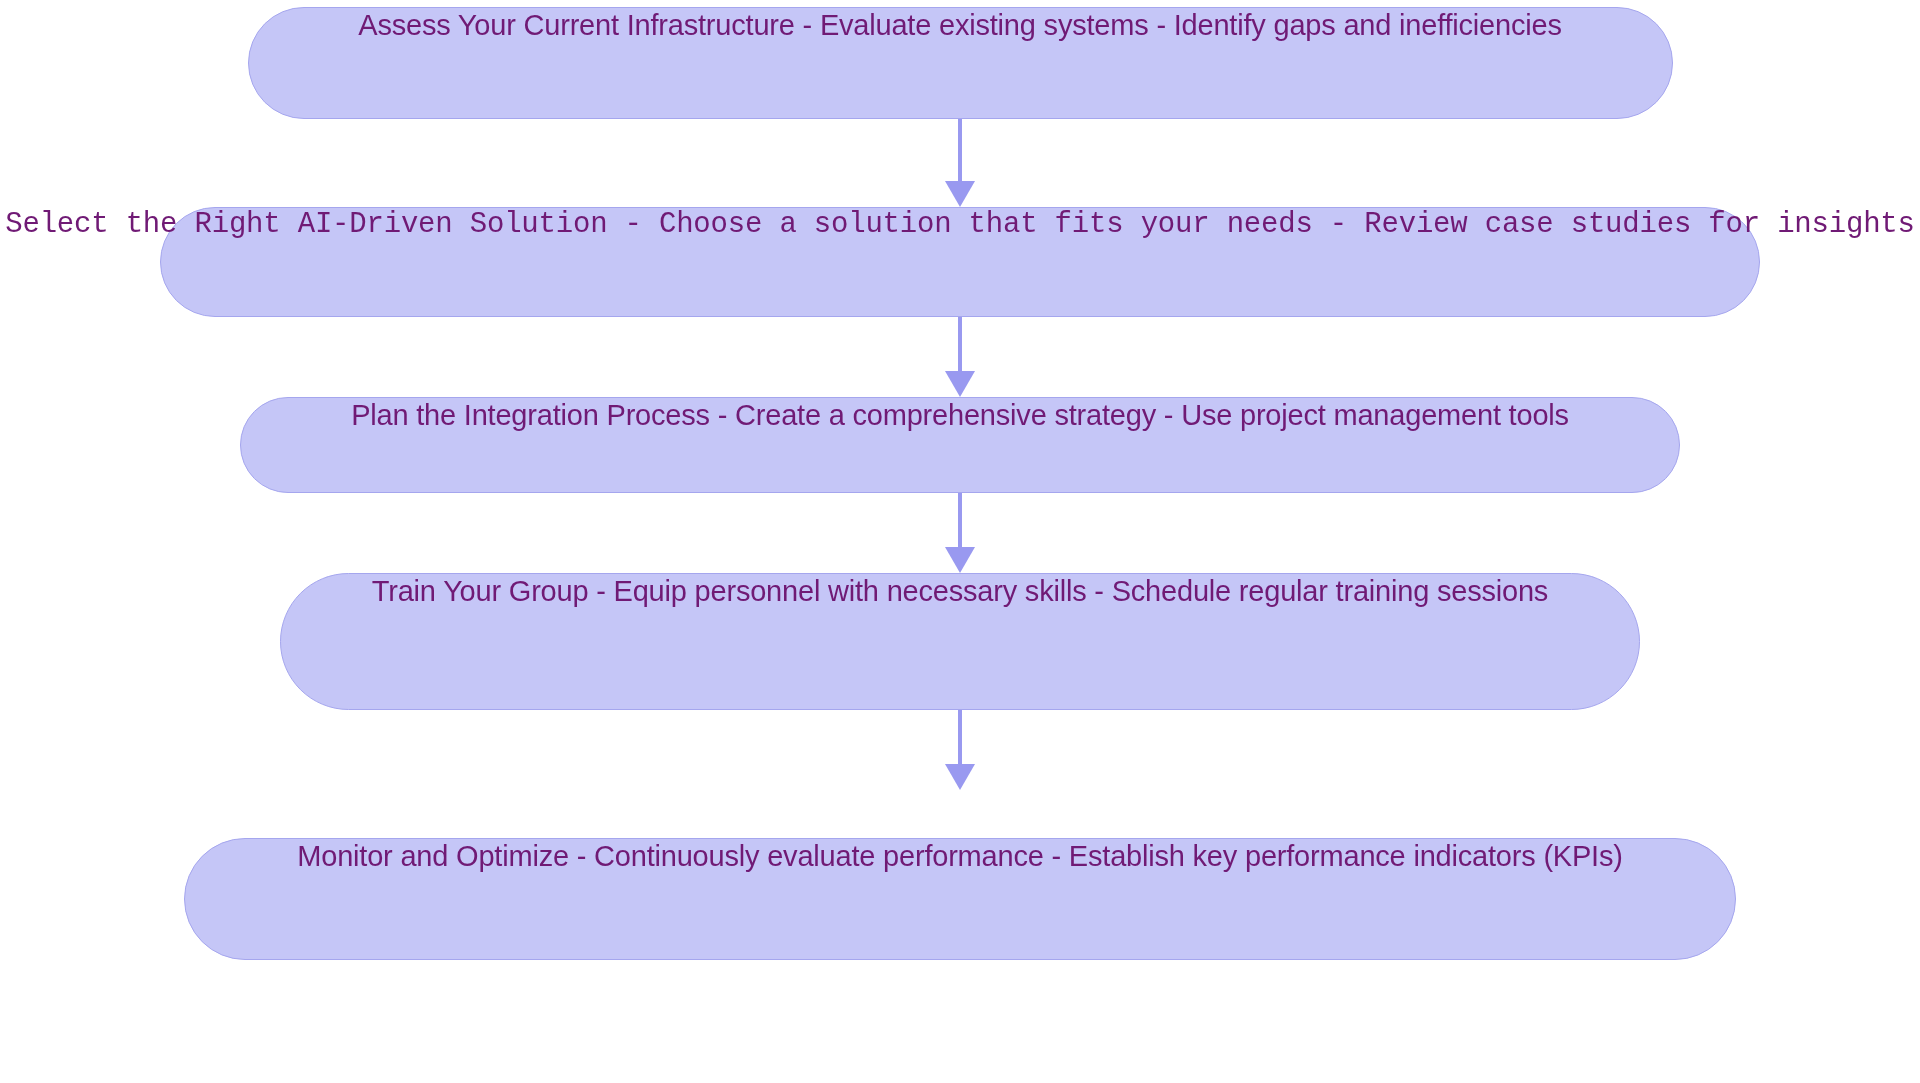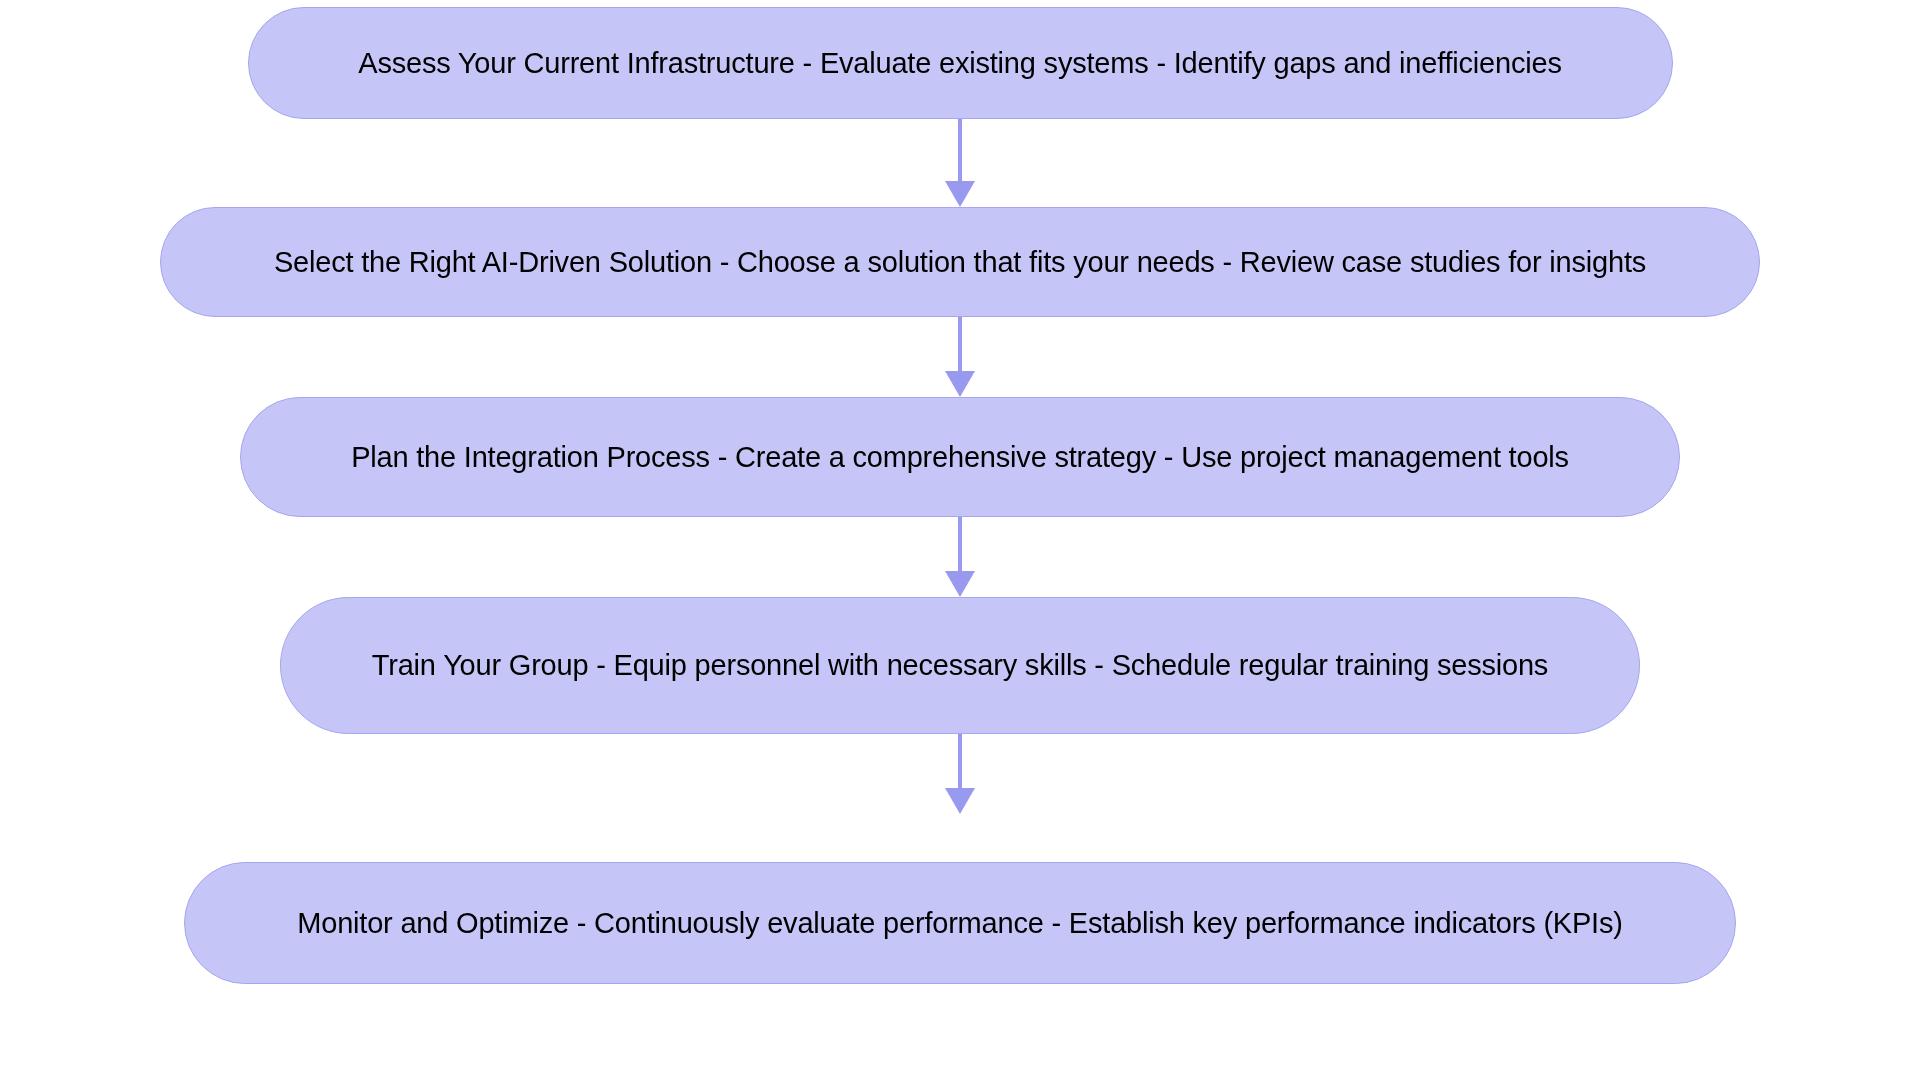--- a/index.html
+++ b/index.html
@@ -23,23 +23,22 @@
     flex-direction: column;
     align-items: center;
     justify-content: flex-start;
   }
 
   .node {
     box-sizing: border-box;
     background: #c5c6f7;
     border: 1.6px solid #a5a6ee;
     border-radius: 9999px;
-    color: #000000;
+    color: #701a75;
     display: flex;
-    align-items: center;
     justify-content: center;
     text-align: center;
     font-size: 29px;
     font-weight: 400;
     letter-spacing: -0.2px;
     white-space: nowrap;
     line-height: 1.2;
   }
 
   .connector {
@@ -62,23 +61,23 @@
     height: 0;
     border-left: 15px solid transparent;
     border-right: 15px solid transparent;
     border-top: 26px solid #9999f0;
     flex: 0 0 auto;
   }
 
   
   #node-0 { width: 1425px; height: 112px; margin-top: 7px; }
   #conn-0 { height: 88px; }
-  #node-1 { width: 1600px; height: 110px; }
+  #node-1 { width: 1600px; height: 110px; font-family: Liberation Mono, monospace; }
   #conn-1 { height: 80px; }
-  #node-2 { width: 1440px; height: 120px; }
+  #node-2 { width: 1440px; height: 96px; }
   #conn-2 { height: 80px; }
   #node-3 { width: 1360px; height: 137px; }
   #conn-3 { height: 80px; }
   #node-4 { width: 1552px; height: 122px; margin-top: 48px; }
 </style>
 </head>
 <body>
 
 <div id="flowchart">
 

